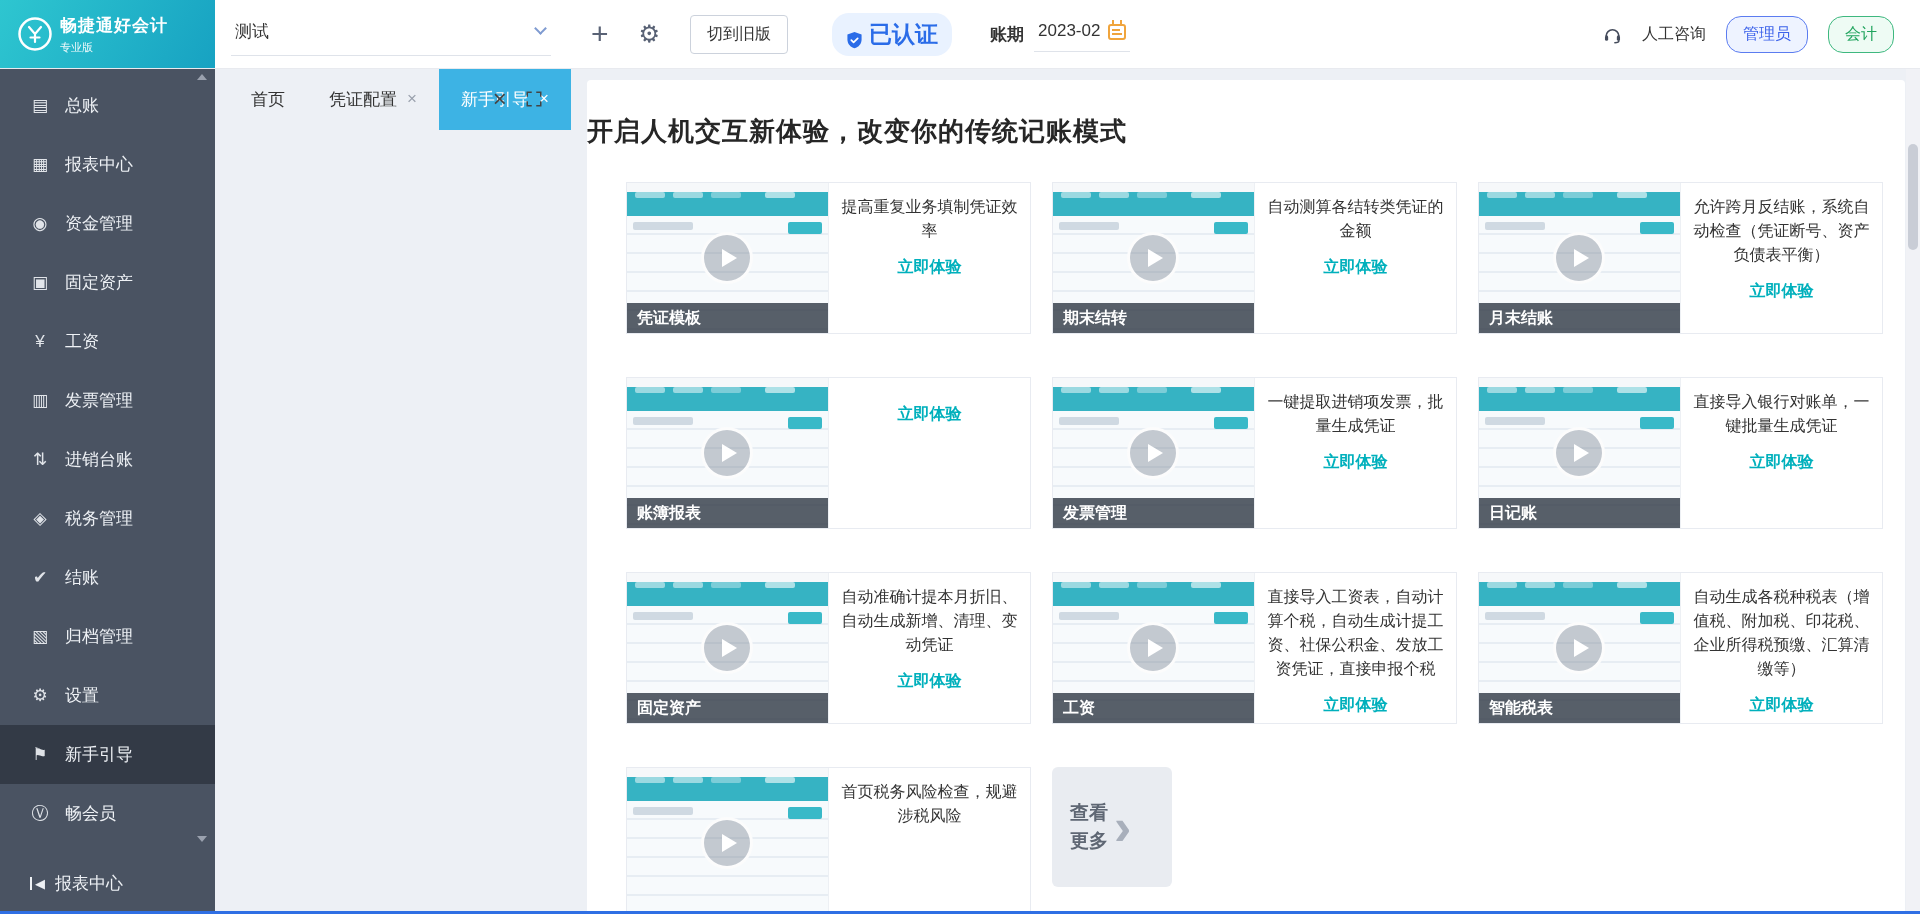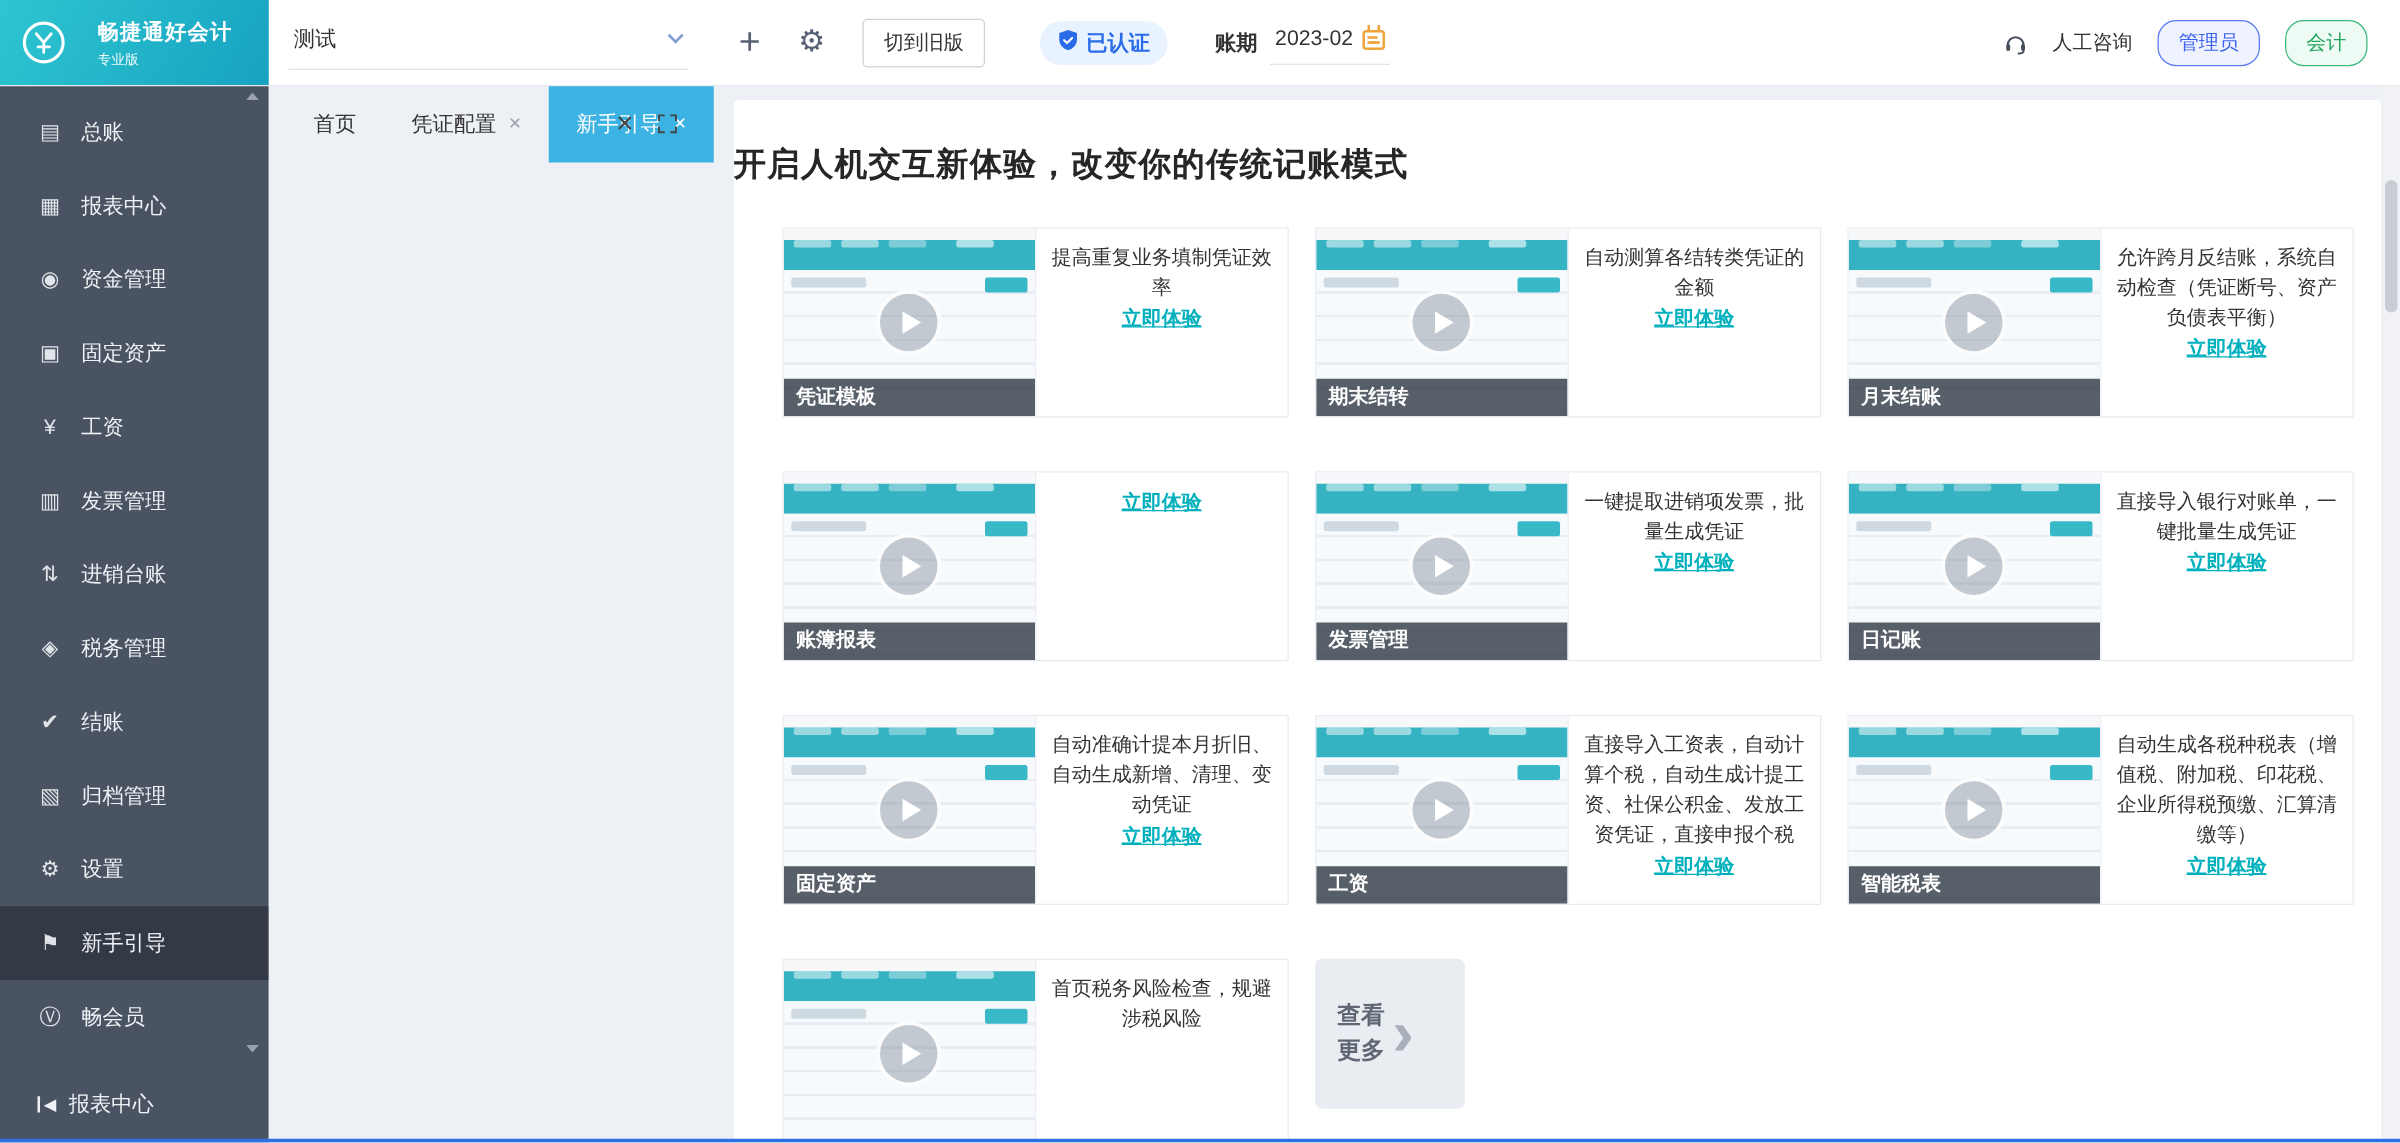--- a/index.html
+++ b/index.html
@@ -4,30 +4,30 @@
 <style>
   * { box-sizing: border-box; margin: 0; padding: 0; }
   html,body { width:1920px; height:914px; overflow:hidden; }
   body {
     font-family: "Liberation Sans", "DejaVu Sans", sans-serif;
     background:#edf0f5; color:#333; position:relative;
   }
 
   
   .topbar { height:68px; background:#fff; display:flex; align-items:center; position:relative; z-index:3; box-shadow:0 1px 0 #e8eaef; }
-  .logo { width:215px; height:68px; flex-shrink:0; background:linear-gradient(120deg,#2ec6d0 0%,#17a2c2 100%); display:flex; align-items:center; gap:24px; padding-left:16px; color:#fff; }
+  .logo { width:215px; height:68px; flex-shrink:0; background:linear-gradient(120deg,#2ec6d0 0%,#17a2c2 100%); display:flex; align-items:center; gap:6px; padding-left:16px; color:#fff; }
   .logo-title { font-size:17px; font-weight:bold; letter-spacing:1px; }
   .logo-sub { font-size:11px; opacity:.92; margin-top:3px; }
   .company-select { margin-left:16px; width:320px; display:flex; align-items:center; justify-content:space-between; border-bottom:1px solid #dfe3ea; padding:8px 6px 12px 4px; font-size:17px; cursor:pointer; }
   .chev { width:9px; height:9px; border-right:2px solid #7f9bd1; border-bottom:2px solid #7f9bd1; transform:rotate(45deg); margin-top:-6px; }
   .icon-btn { margin-left:30px; color:#596275; cursor:pointer; line-height:1; }
   .icon-btn.plus { font-size:30px; font-weight:300; margin-left:40px; }
   .icon-btn.gear { font-size:24px; }
   .switch-btn { margin-left:30px; padding:8px 16px; border:1px solid #ccd2dc; border-radius:4px; font-size:16px; color:#333; background:#fff; cursor:pointer; font-family:inherit; }
-  .certified { margin-left:44px; display:flex; align-items:flex-start; gap:6px; color:#2a6ce8; font-size:17px; font-weight:bold; background:#e9f2ff; padding:6px 14px; border-radius:17px; }
+  .certified { margin-left:44px; display:flex; align-items:flex-end; gap:6px; color:#2a6ce8; font-size:23px; font-weight:bold; background:#e9f2ff; padding:6px 14px; border-radius:17px; }
   .period { margin-left:38px; display:flex; align-items:center; gap:10px; font-size:17px; }
   .period-label { font-weight:bold; }
   .period-value-wrap { display:flex; align-items:center; gap:8px; border-bottom:1px solid #dfe3ea; padding:4px 4px 10px; cursor:pointer; }
   .cal { width:18px; height:16px; border:2px solid #f0a43c; border-radius:3px; position:relative; margin-top:2px; }
   .cal::before { content:""; position:absolute; top:-6px; left:2px; width:2px; height:5px; background:#f0a43c; box-shadow:8px 0 #f0a43c; }
   .cal::after { content:""; position:absolute; left:2px; top:3px; width:8px; height:2px; background:#f0a43c; box-shadow:0 4px 0 #f0a43c, 2px 4px 0 #f0a43c; }
   .topbar-right { margin-left:auto; display:flex; align-items:center; gap:20px; padding-right:26px; }
   .support { display:flex; align-items:center; gap:20px; font-size:16px; cursor:pointer; }
   .role-btn { padding:7px 16px; border-radius:15px; font-size:16px; cursor:pointer; font-family:inherit; }
   .role-btn.admin { border:1px solid #5b7cf0; color:#3d63ea; background:#eef3ff; }
@@ -70,21 +70,21 @@
   .t-head::before { content:""; display:block; width:30px; height:6px; background:rgba(255,255,255,.5); border-radius:2px; margin:9px 0 0 8px; box-shadow:38px 0 rgba(255,255,255,.5), 76px 0 rgba(255,255,255,.35), 130px 0 rgba(255,255,255,.6); }
   .t-body { height:126px; background:repeating-linear-gradient(180deg,#f7fafc 0 17px,#e7edf3 17px 19px); position:relative; }
   .t-body::before { content:""; position:absolute; top:6px; right:6px; width:34px; height:12px; background:#39b9c8; border-radius:2px; }
   .t-body::after { content:""; position:absolute; top:6px; left:6px; width:60px; height:8px; background:#cfd9e2; border-radius:2px; }
   .play { position:absolute; inset:0; display:flex; align-items:center; justify-content:center; }
   .play-circle { width:52px; height:52px; border:3px solid rgba(255,255,255,.95); border-radius:50%; background:rgba(110,122,136,.38); display:flex; align-items:center; justify-content:center; }
   .play-tri { width:0; height:0; border-left:15px solid #fff; border-top:9px solid transparent; border-bottom:9px solid transparent; margin-left:5px; }
   .thumb-label { position:absolute; left:0; right:0; bottom:0; height:30px; background:rgba(42,51,63,.78); color:#fff; font-size:16px; font-weight:bold; line-height:30px; padding-left:10px; }
   .card-text { flex:1; display:flex; flex-direction:column; justify-content:flex-start; padding:12px 10px 13px; text-align:center; }
   .desc { font-size:16px; color:#333; line-height:1.5; }
-  .cta { font-size:16px; color:#00b0bc; text-decoration:underline; cursor:pointer; align-self:center; margin-top:2px; font-weight:bold; }
+  .cta { font-size:16px; color:#00b0bc; cursor:pointer; align-self:center; margin-top:14px; font-weight:bold; }
 
   .more-box { width:120px; height:120px; background:#e9ecf1; border-radius:6px; display:flex; align-items:center; padding:0 4px 0 18px; cursor:pointer; }
   .more-text { font-size:19px; font-weight:bold; color:#5f6774; line-height:1.5; }
   .more-chevron { font-size:52px; color:#a8afbb; margin-left:6px; line-height:1; font-weight:bold; }
 
   
   .v-scrollbar { position:absolute; top:0; right:0; bottom:0; width:14px; background:#f1f2f6; }
   .v-scrollbar .thumb-bar { position:absolute; top:76px; left:2px; width:10px; height:106px; background:#c9cdd6; border-radius:5px; cursor:pointer; }
 
   .bottom-strip { position:absolute; left:0; right:0; bottom:0; height:3px; background:#2f6fe4; }

